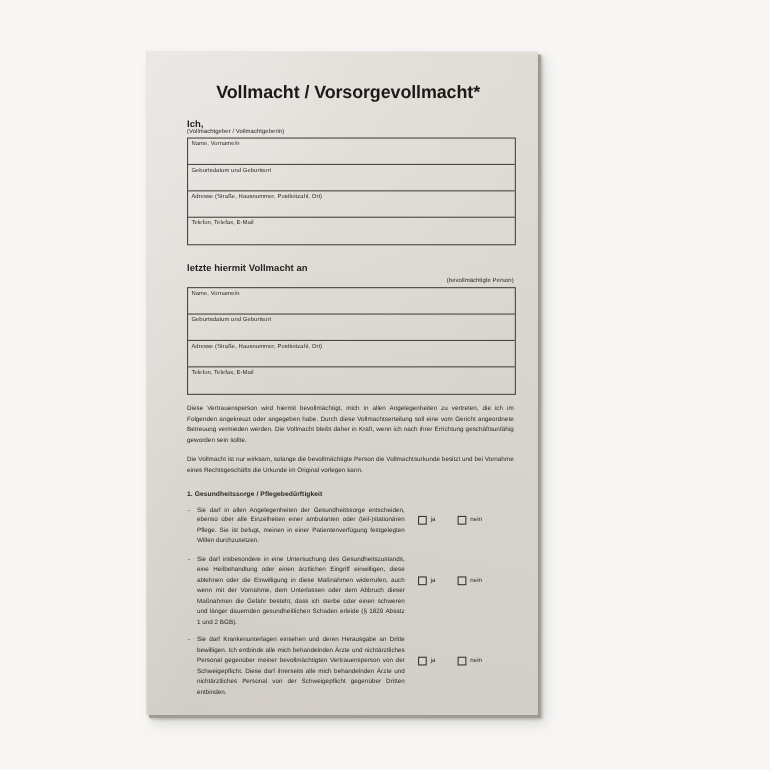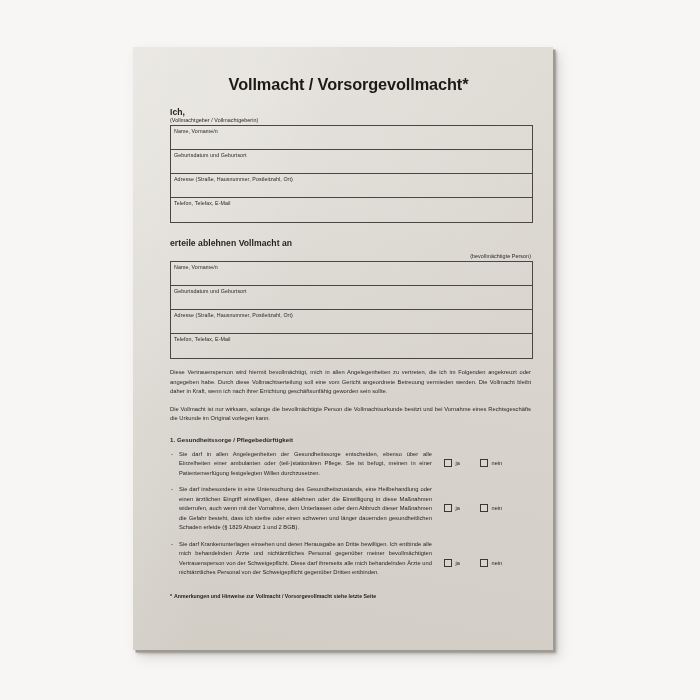--- a/index.html
+++ b/index.html
@@ -13,21 +13,21 @@
     font-family: "Liberation Sans", sans-serif;
     overflow: hidden;
     position: relative;
   }
 
   
   #paper {
     position: absolute;
     left: 133px;
     top: 47px;
-    width: 420px;
+    width: 356px;
     height: 603px;
     background: #d9d5cd;
     box-shadow:
        2.5px 2.5px 0 0 #9e9a92,
        3.5px 3.5px 3px 0 rgba(120,116,108,.55),
        6px 7px 11px 0 rgba(140,136,128,.30);
     color: #231f1d;
     box-sizing: border-box;
     padding: 0;
     overflow: hidden;
@@ -222,21 +222,21 @@
       </div>
       <div class="frow">
         <span class="flabel">Adresse (Straße, Hausnummer, Postleitzahl, Ort)</span>
       </div>
       <div class="frow">
         <span class="flabel">Telefon, Telefax, E-Mail</span>
       </div>
     </div>
 
     <div class="head-row stacked">
-      <span class="head-left">erteile ablehnen Vollmacht an</span>
+      <span class="head-left">letzte hiermit Vollmacht an</span>
       <span class="head-right">(bevollmächtigte Person)</span>
     </div>
 
     <div class="fieldbox">
       <div class="frow">
         <span class="flabel">Name, Vorname/n</span>
       </div>
       <div class="frow">
         <span class="flabel">Geburtsdatum und Geburtsort</span>
       </div>

